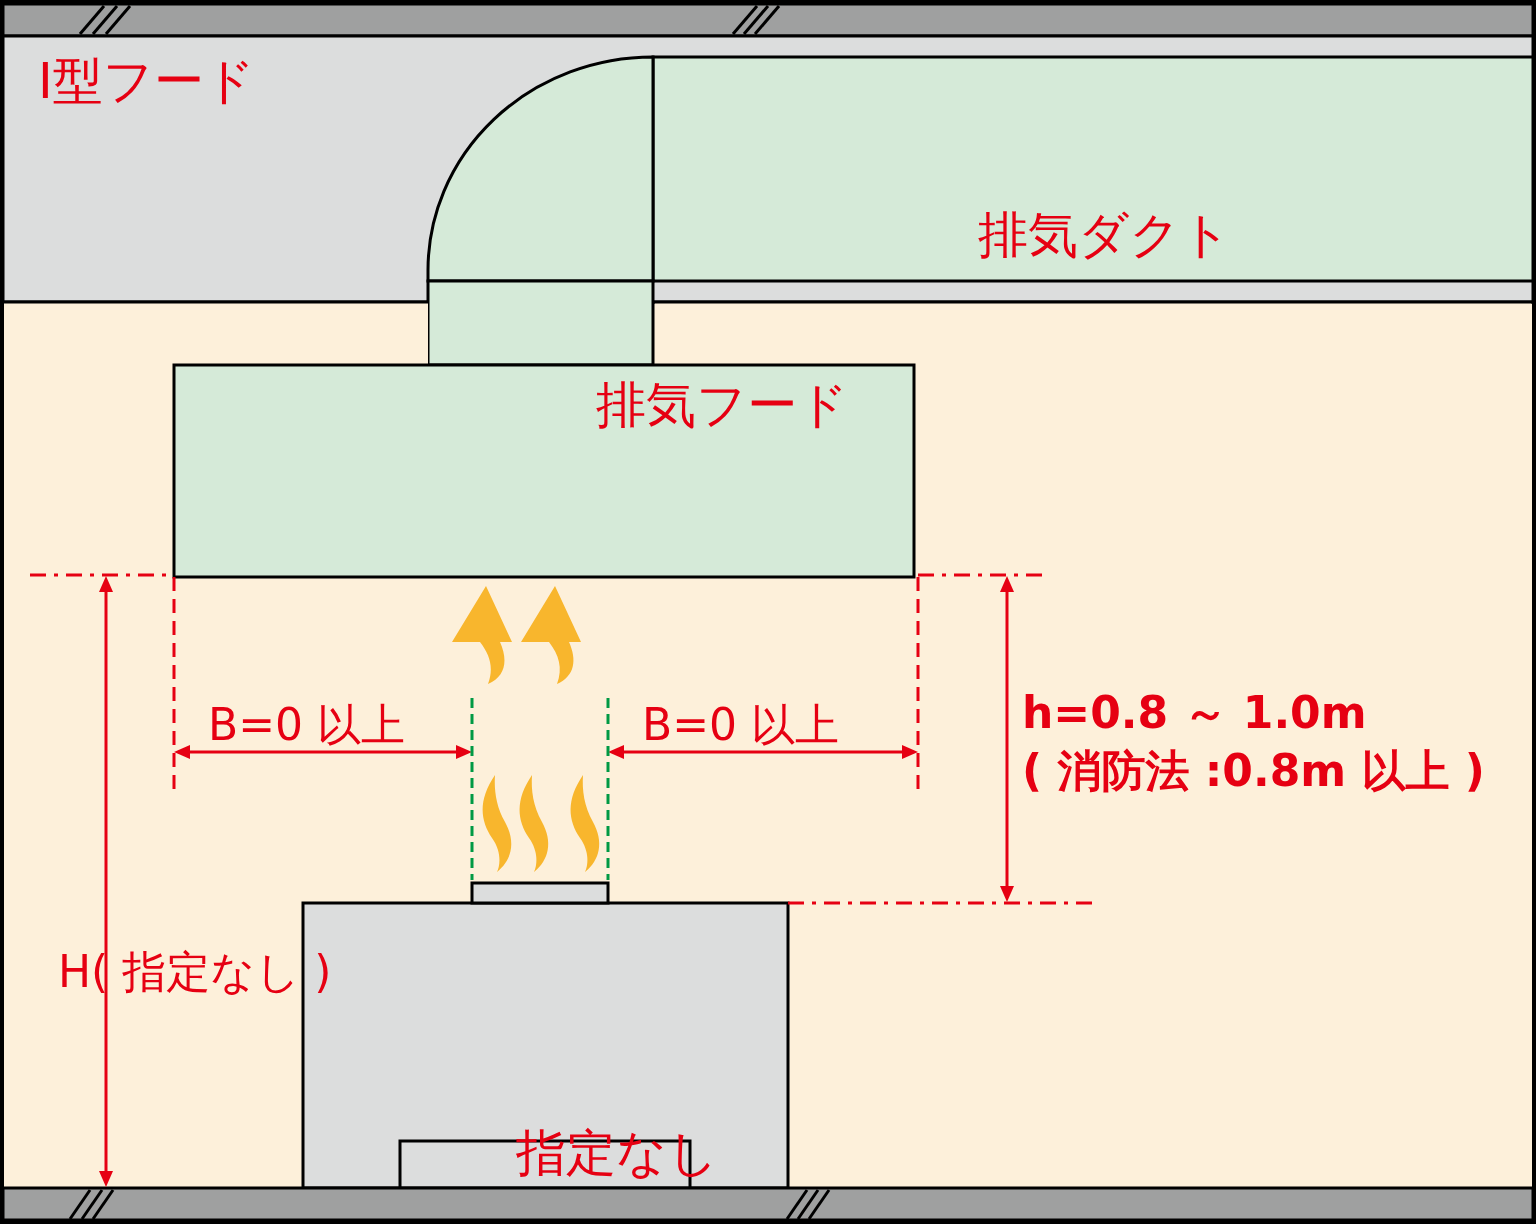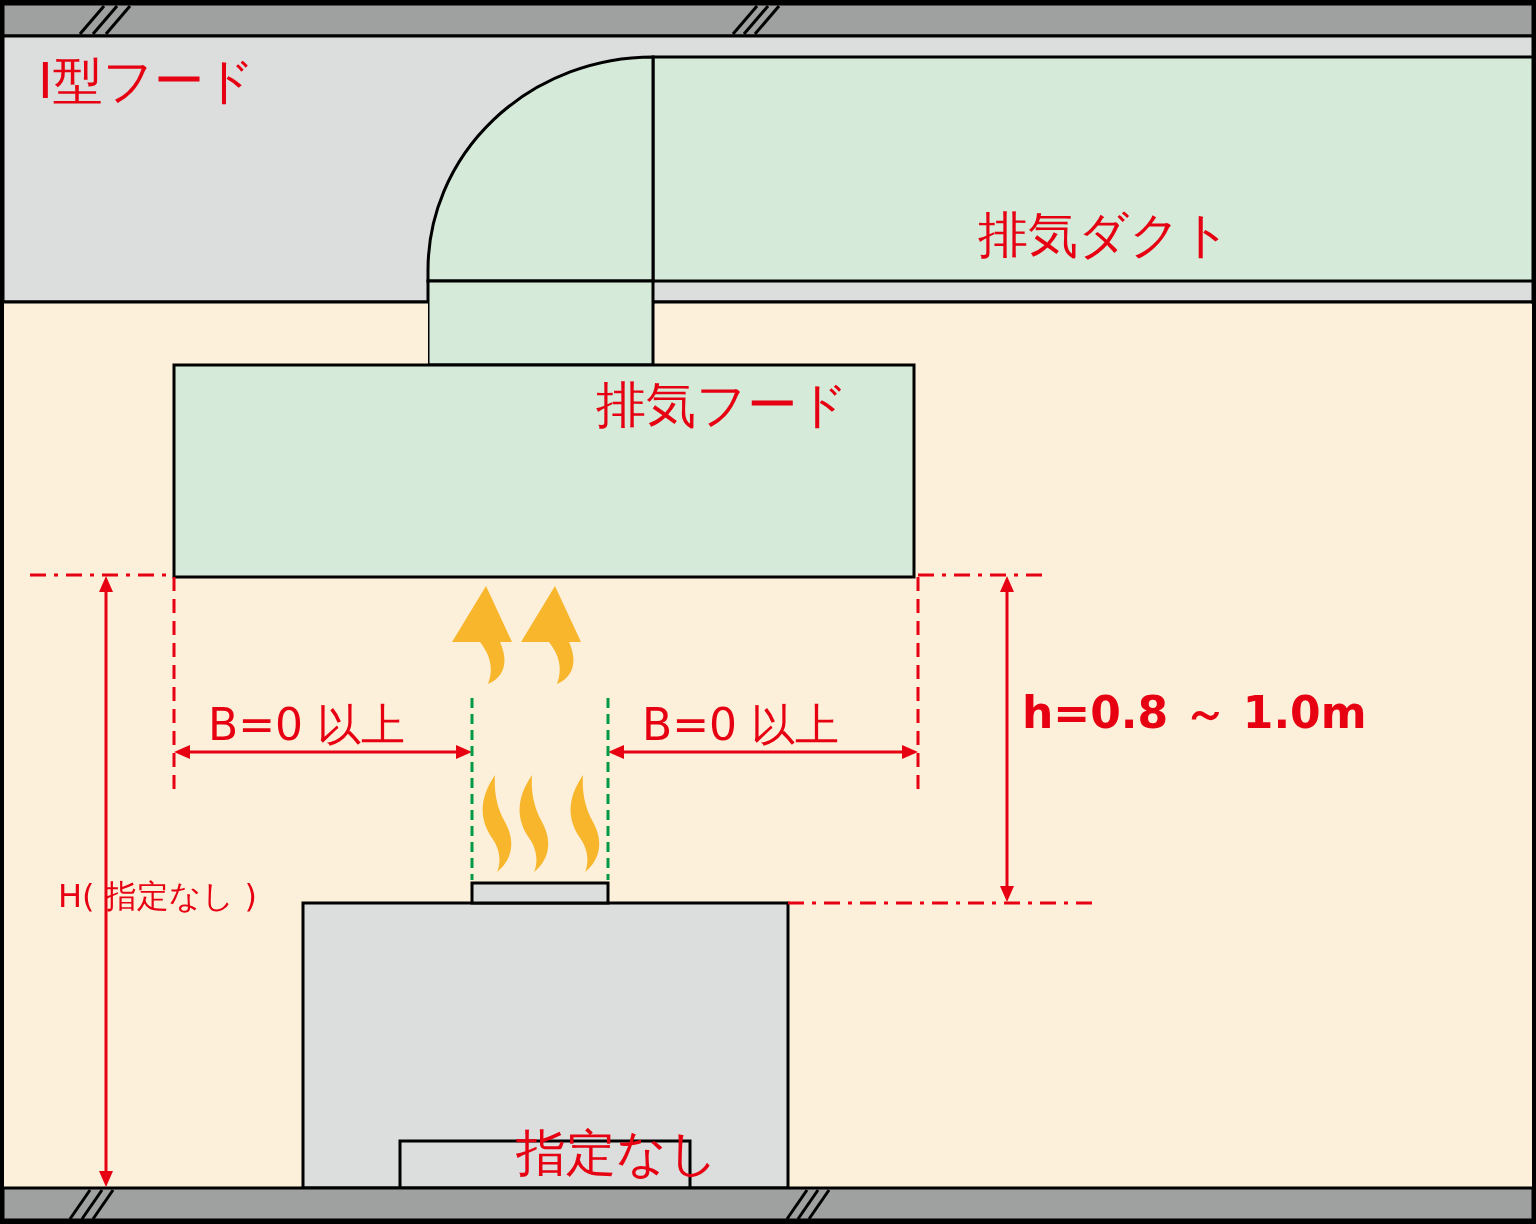--- a/index.html
+++ b/index.html
@@ -5,21 +5,21 @@
   html,body{margin:0;padding:0;background:#000;}
   #canvas{position:relative;width:1536px;height:1224px;overflow:hidden;background:#000;}
   svg{position:absolute;left:0;top:0;}
   .lbl{position:absolute;color:#e60012;font-family:"DejaVu Sans","Liberation Sans",sans-serif;white-space:nowrap;line-height:1;}
   .title{left:38px;top:56px;font-size:50px;}
   .duct{left:978px;top:210px;font-size:50px;}
   .hood{left:596px;top:380px;font-size:50px;}
   .bl{left:208px;top:703px;font-size:44px;}
   .br{left:642px;top:703px;font-size:44px;}
   .hh{left:1022px;top:684px;font-size:44px;line-height:58px;font-weight:bold;}
-  .H{left:58px;top:880px;font-size:32px;}
+  .H{left:58px;top:950px;font-size:44px;}
   .equip{left:516px;top:1128px;font-size:50px;}
 </style>
 </head>
 <body>
 
 <div id="canvas">
   <svg width="1536" height="1224" viewBox="0 0 1536 1224">
 
     <rect x="4" y="4" width="1528" height="1216" fill="#fdf0da"></rect>
 
@@ -107,16 +107,17 @@
     </g>
   </svg>
 
   <div class="lbl title">Ⅰ型フード</div>
   <div class="lbl duct">排気ダクト</div>
   <div class="lbl hood">排気フード</div>
   <div class="lbl bl">B=0 以上</div>
   <div class="lbl br">B=0 以上</div>
   <div class="lbl hh">
     <div>h=0.8 ～ 1.0m</div>
+    <div>( 消防法 :0.8m 以上 )</div>
   </div>
   <div class="lbl H">H( 指定なし )</div>
   <div class="lbl equip">指定なし</div>
 </div>
 
 </body></html>

